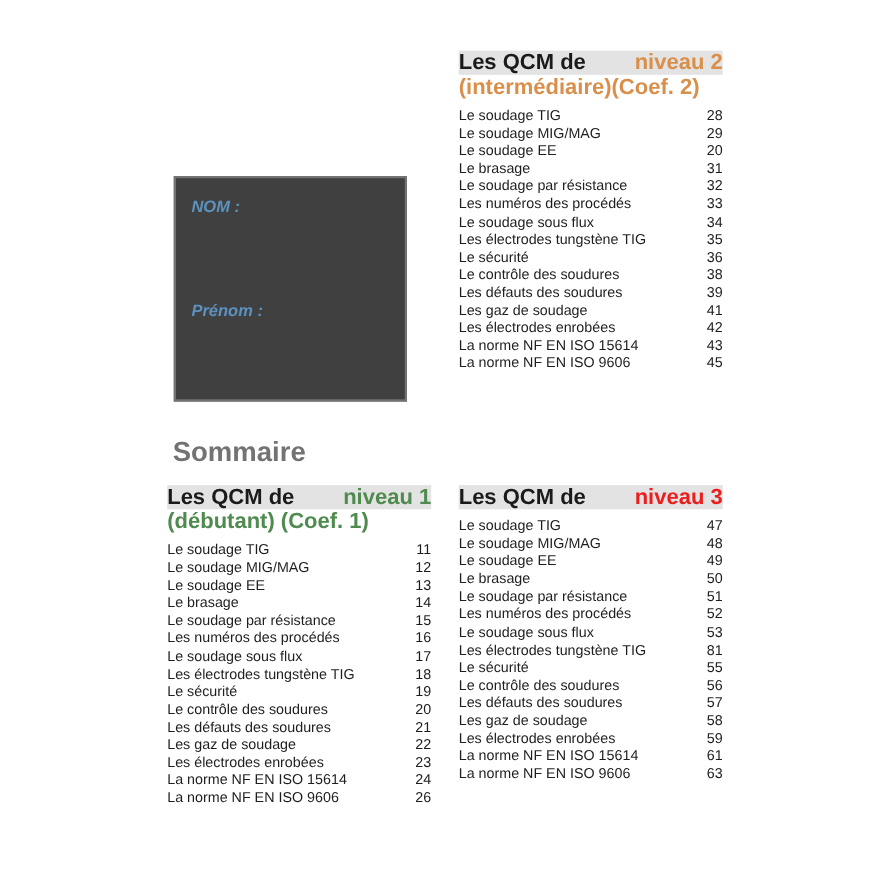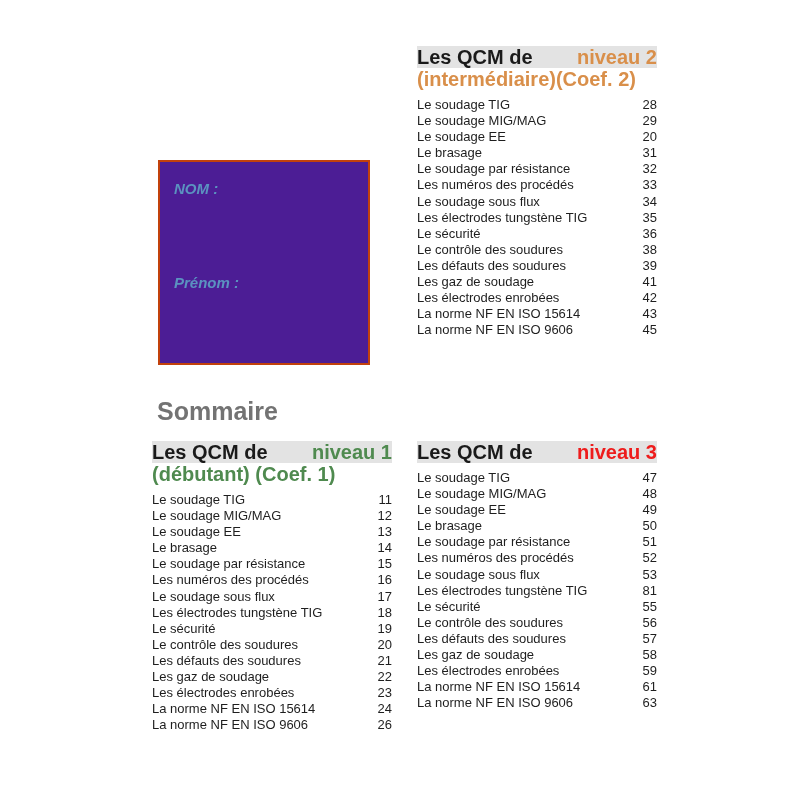--- a/index.html
+++ b/index.html
@@ -29,22 +29,22 @@
   }
   #owner-title .line { display: block; }
 
   
   #name-box {
     position: absolute;
     left: 158px;
     top: 160px;
     width: 212px;
     height: 205px;
-    background: #4c1d95;
-    border: 2px solid #c2410c;
+    background: #404040;
+    border: 2px solid #737373;
     box-sizing: border-box;
   }
   #name-box .field {
     position: absolute;
     left: 14px;
     font-size: 15px;
     font-weight: bold;
     font-style: italic;
     color: #5b92c0;
     white-space: nowrap;

